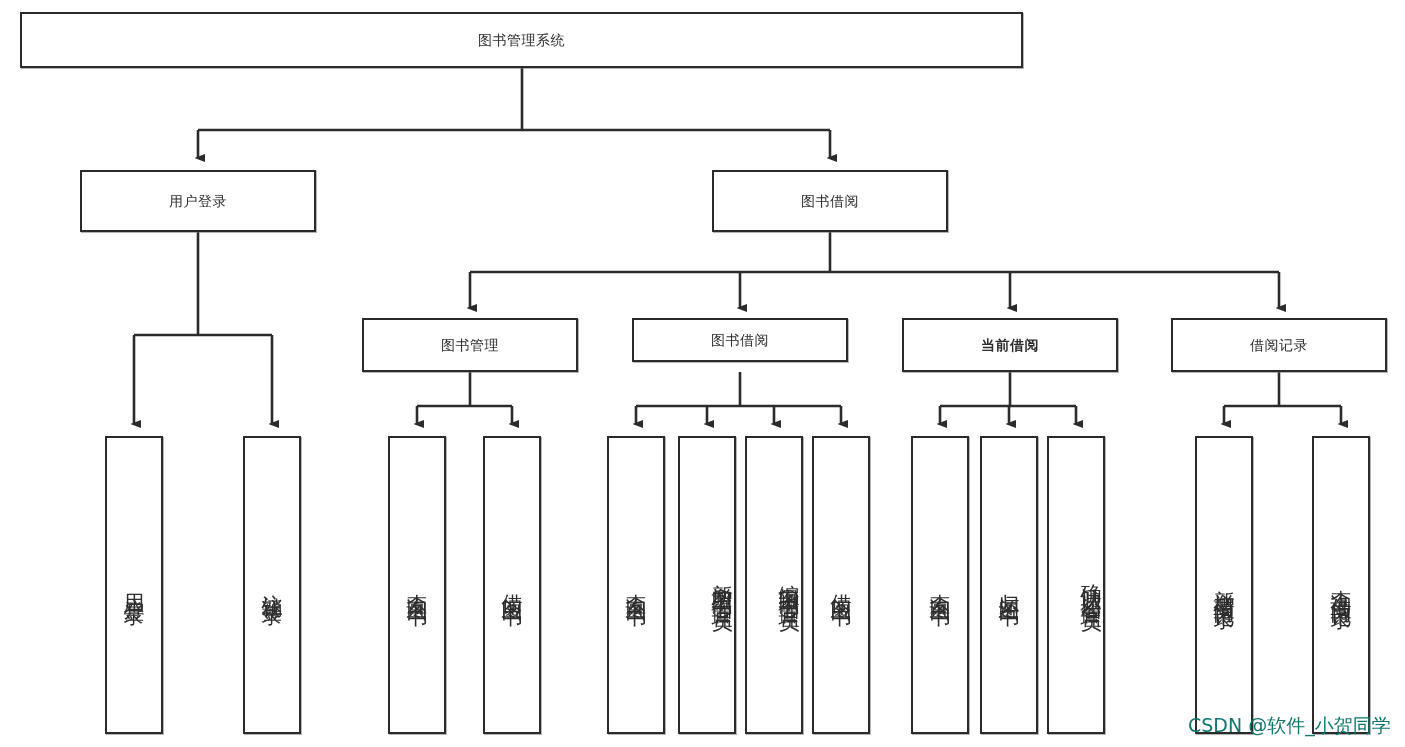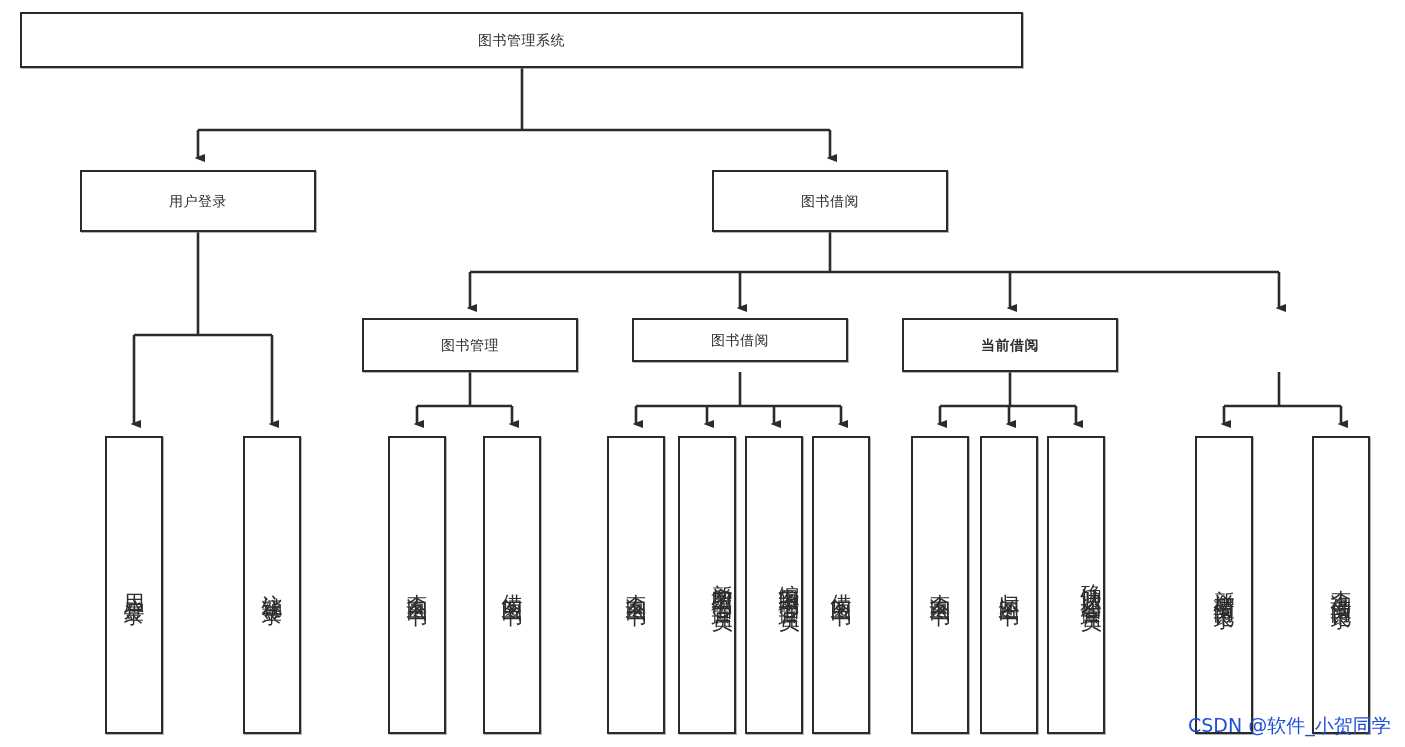--- a/index.html
+++ b/index.html
@@ -53,21 +53,21 @@
     justify-content: center;
   }
   .node.vert.mid {
     align-items: center;
   }
   .watermark {
     position: absolute;
     left: 1188px;
     top: 713px;
     font-size: 19px;
-    color: #1d4ed8;
+    color: #0f766e;
     white-space: nowrap;
     z-index: 3;
     font-family: "DejaVu Sans", "Liberation Sans", sans-serif;
   }
 </style>
 </head>
 <body>
 
 <div id="canvas">
 
@@ -122,20 +122,21 @@
   </svg>
 
   <div class="node horiz" style="left:20px; top:12px; width:1003px; height:56px;">图书管理系统</div>
 
   <div class="node horiz" style="left:80px; top:170px; width:236px; height:62px;">用户登录</div>
   <div class="node horiz" style="left:712px; top:170px; width:236px; height:62px;">图书借阅</div>
 
   <div class="node horiz" style="left:362px; top:318px; width:216px; height:54px;">图书管理</div>
   <div class="node horiz" style="left:632px; top:318px; width:216px; height:44px;">图书借阅</div>
   <div class="node horiz" style="left:902px; top:318px; width:216px; height:54px;font-weight:bold;">当前借阅</div>
+  <div class="node horiz" style="left:1171px; top:318px; width:216px; height:54px;">借阅记录</div>
 
   <div class="node vert mid" style="left:105px; top:436px; width:58px; height:298px;">用户登录</div>
   <div class="node vert mid" style="left:243px; top:436px; width:58px; height:298px;">注销登录</div>
 
   <div class="node vert mid" style="left:388px; top:436px; width:58px; height:298px;">查询图书</div>
   <div class="node vert mid" style="left:483px; top:436px; width:58px; height:298px;">借阅图书</div>
 
   <div class="node vert mid" style="left:607px; top:436px; width:58px; height:298px;">查询图书</div>
   <div class="node vert" style="left:678px; top:436px; width:58px; height:298px;">新增图书（管理员）</div>
   <div class="node vert" style="left:745px; top:436px; width:58px; height:298px;">编辑图书（管理员）</div>

